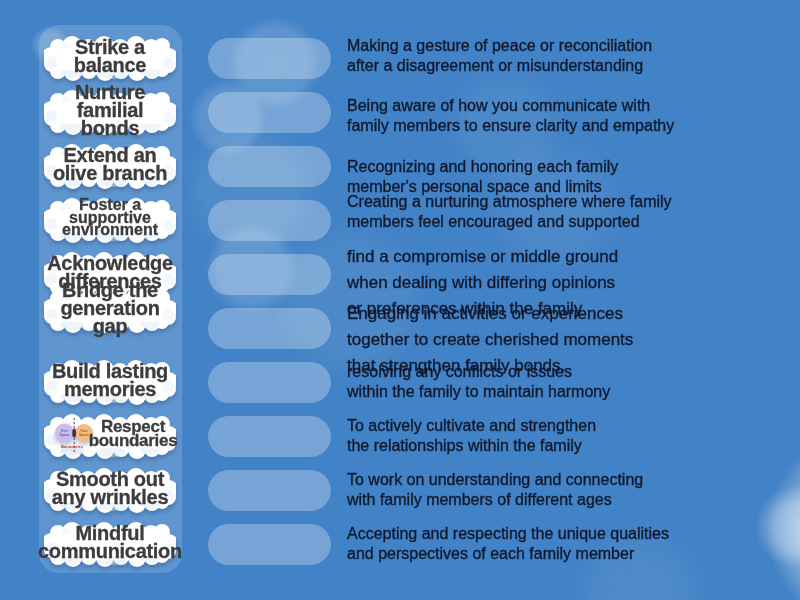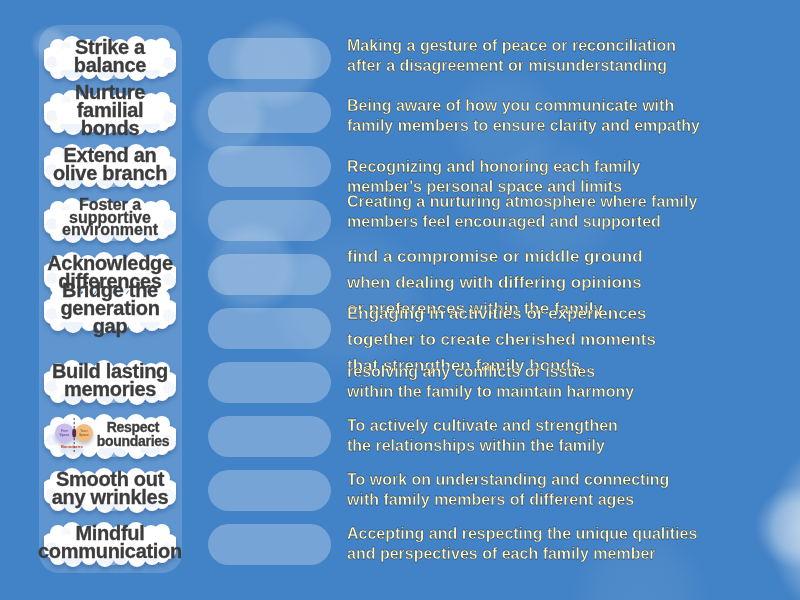--- a/index.html
+++ b/index.html
@@ -32,21 +32,21 @@
     position:absolute;left:2px;top:-3px;width:128px;height:46px;
     display:flex;align-items:center;justify-content:center;text-align:center;
     font-weight:bold;font-size:20px;line-height:18px;color:#3c3c3c;letter-spacing:-0.3px;-webkit-text-stroke:0.3px #3c3c3c;
   }
   .pill{
     position:absolute;left:208px;width:123px;height:41px;
     background:rgba(255,255,255,0.28);border-radius:20.5px;
   }
   .def{
     position:absolute;left:347px;width:420px;
-    font-weight:bold;color:#fef9c3;font-size:16px;line-height:19.5px;-webkit-text-stroke:0.35px #141d36;
+    font-weight:normal;color:#0f172a;font-size:16px;line-height:19.5px;-webkit-text-stroke:0.35px #141d36;
   }
   .def3{font-size:17px;line-height:26px;}
 </style>
 </head>
 <body>
 <div id="panel"></div>
 
 <svg width="0" height="0" style="position:absolute">
 <defs>
 <g id="cloud">
@@ -136,21 +136,21 @@
     <circle cx="14.5" cy="17" r="9.5" fill="#cabcec"></circle>
     <circle cx="34" cy="17" r="9" fill="#f2bc80"></circle>
     <ellipse cx="24.2" cy="17" rx="2" ry="4.5" fill="#5c2a52"></ellipse>
     <line x1="24.2" y1="2" x2="24.2" y2="36" stroke="#333" stroke-width="0.9" stroke-dasharray="2.2,1.8"></line>
     <text x="14.5" y="16" font-size="3.4" fill="#6a5a9a" text-anchor="middle" font-weight="bold">Free</text>
     <text x="14.5" y="20" font-size="3.4" fill="#6a5a9a" text-anchor="middle" font-weight="bold">Space</text>
     <text x="34" y="16" font-size="3.4" fill="#9a6a20" text-anchor="middle" font-weight="bold">Your</text>
     <text x="34" y="20" font-size="3.4" fill="#9a6a20" text-anchor="middle" font-weight="bold">Space</text>
     <text x="22" y="31.5" font-size="4" fill="#b33a2b" text-anchor="middle" font-weight="bold">Boundaries</text>
   </svg>
-  <div class="txt" style="left:35px;width:108px;font-size:14px;line-height:14px">Respect<br>boundaries</div>
+  <div class="txt" style="left:35px;width:108px;font-size:17px;line-height:14px">Respect<br>boundaries</div>
 </div>
 <div class="tile" style="top:468px">
     <svg width="132" height="46">
       <use href="#cloud"></use>
     </svg>
     <div class="txt">Smooth out<br>any wrinkles</div>
   </div>
 <div class="tile" style="top:522px">
     <svg width="132" height="46">
       <use href="#cloud"></use>

